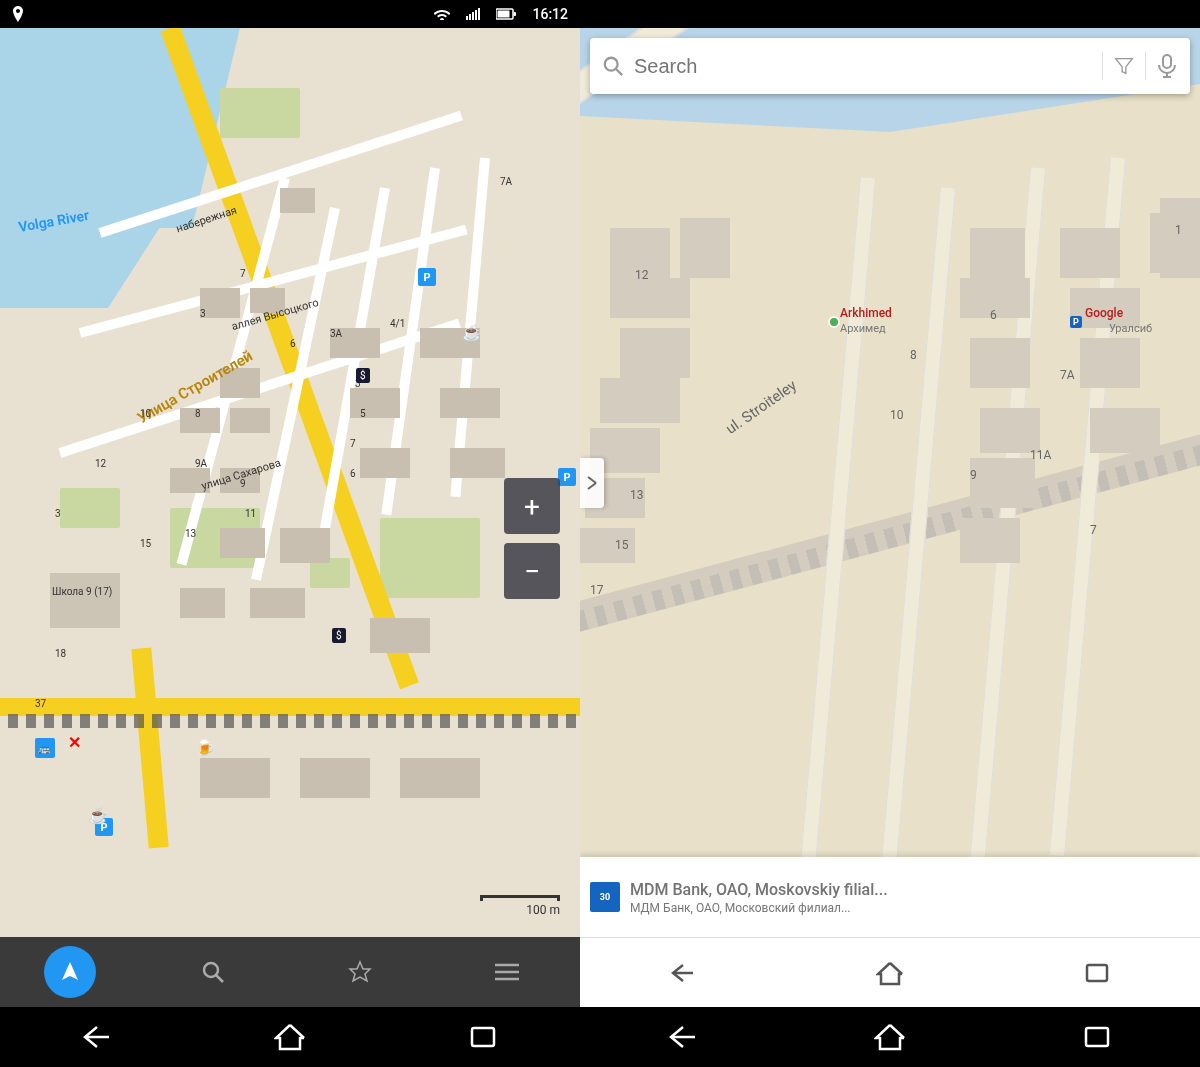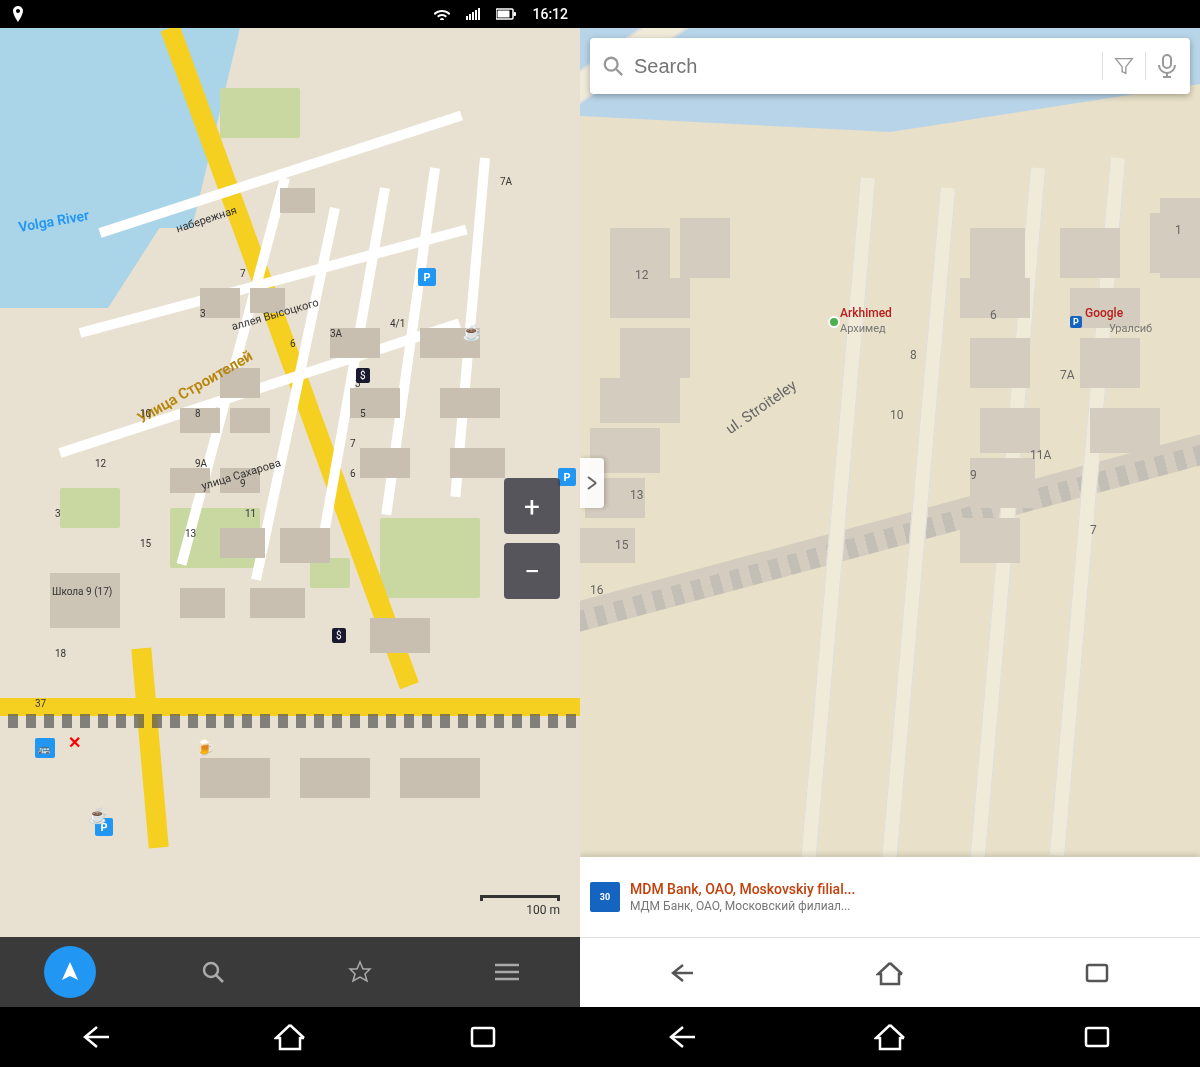--- a/index.html
+++ b/index.html
@@ -577,21 +577,21 @@
       <span class="rmap-label" style="top:280px;left:410px;">6</span>
       <span class="rmap-label" style="top:320px;left:330px;">8</span>
       <span class="rmap-label" style="top:340px;left:480px;">7А</span>
       <span class="rmap-label" style="top:380px;left:310px;">10</span>
       <span class="rmap-label" style="top:420px;left:450px;">11А</span>
       <span class="rmap-label" style="top:240px;left:55px;">12</span>
       <span class="rmap-label" style="top:440px;left:390px;">9</span>
       <span class="rmap-label" style="top:460px;left:50px;">13</span>
       <span class="rmap-label" style="top:510px;left:35px;">15</span>
       <span class="rmap-label" style="top:495px;left:510px;">7</span>
-      <span class="rmap-label" style="top:555px;left:10px;">16</span>
+      <span class="rmap-label" style="top:555px;left:10px;">17</span>
 
       <div class="poi-marker" style="top:288px;left:248px;"></div>
       <span class="poi-label" style="top:278px;left:260px;font-size:12px;font-weight:500;">Arkhimed</span>
       <span class="poi-label" style="top:294px;left:260px;color:#777;">Архимед</span>
 
       <div style="position:absolute;top:288px;left:490px;background:#1565C0;color:#fff;font-size:9px;padding:1px 3px;border-radius:2px;font-weight:bold;">P</div>
       <span class="poi-label" style="top:278px;left:505px;font-size:12px;font-weight:500;">Google</span>
       <span class="poi-label" style="top:294px;left:529px;color:#777;">Уралсиб</span>
 
       <div class="map-menu-btn">
@@ -609,21 +609,21 @@
           <line x1="14" y1="22" x2="14" y2="26" stroke="#555" stroke-width="2"></line>
           <line x1="2" y1="14" x2="6" y2="14" stroke="#555" stroke-width="2"></line>
           <line x1="22" y1="14" x2="26" y2="14" stroke="#555" stroke-width="2"></line>
         </svg>
       </div>
 
       <span style="position:absolute;bottom:8px;left:30px;font-size:14px;color:#777;font-style:italic;font-weight:bold;">Google</span>
 
       <div style="position:absolute;bottom:0;left:0;right:0;background:#fff;padding:10px 10px 10px 50px;min-height:80px;box-shadow:0 -2px 6px rgba(0,0,0,0.15);display:flex;flex-direction:column;justify-content:center;">
         <div style="position:absolute;left:10px;top:50%;transform:translateY(-50%);width:30px;height:30px;background:#1565C0;border-radius:2px;display:flex;align-items:center;justify-content:center;color:#fff;font-size:9px;font-weight:bold;">30</div>
-        <div style="font-size:14px;font-weight:500;color:#c2410c;">MDM Bank, OAO, Moskovskiy filial...</div>
+        <div style="font-size:16px;font-weight:500;color:#737373;">MDM Bank, OAO, Moskovskiy filial...</div>
         <div style="font-size:12px;color:#777;margin-top:2px;">МДМ Банк, ОАО, Московский филиал...</div>
       </div>
 
     </div>
 
     <div class="bottom-nav-right">
       <div style="cursor:pointer;padding:10px;">
         <svg width="28" height="24" viewBox="0 0 28 24">
           <polyline points="14,4 4,12 14,20" stroke="#555" stroke-width="2.5" fill="none"></polyline>
           <line x1="4" y1="12" x2="24" y2="12" stroke="#555" stroke-width="2.5"></line>

